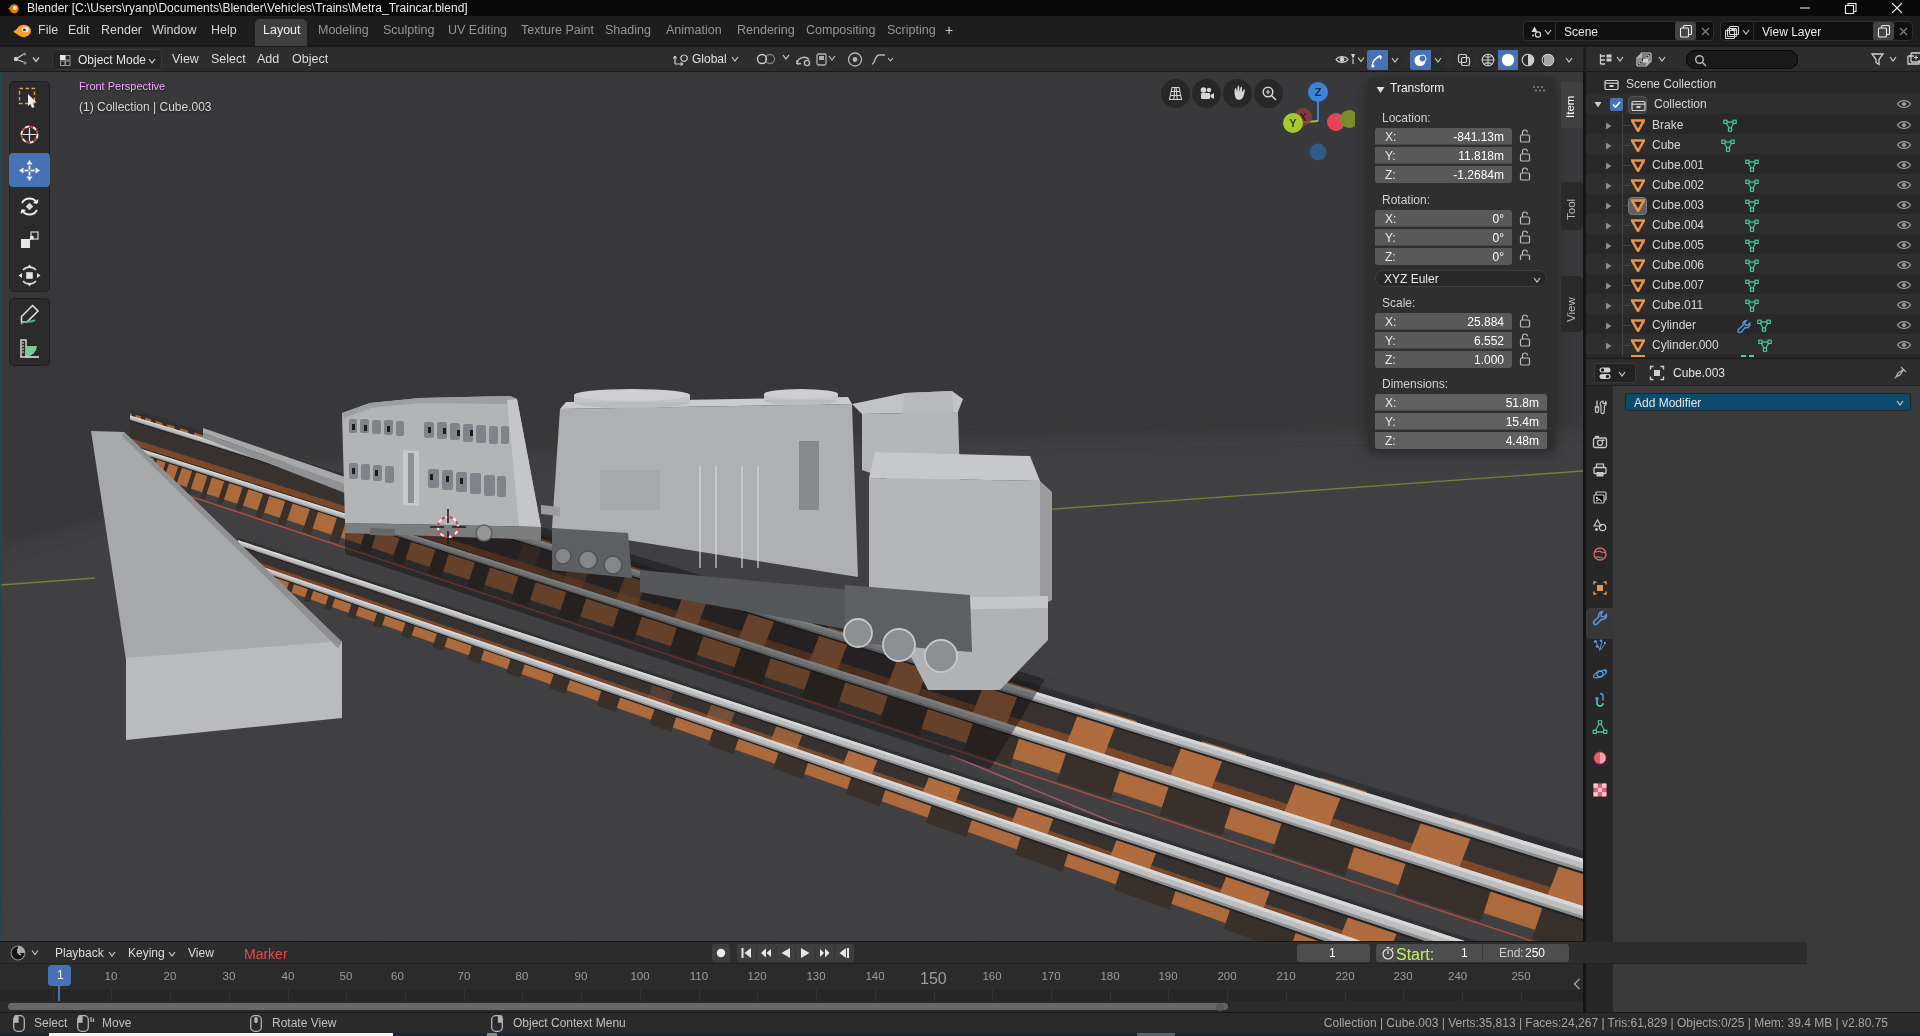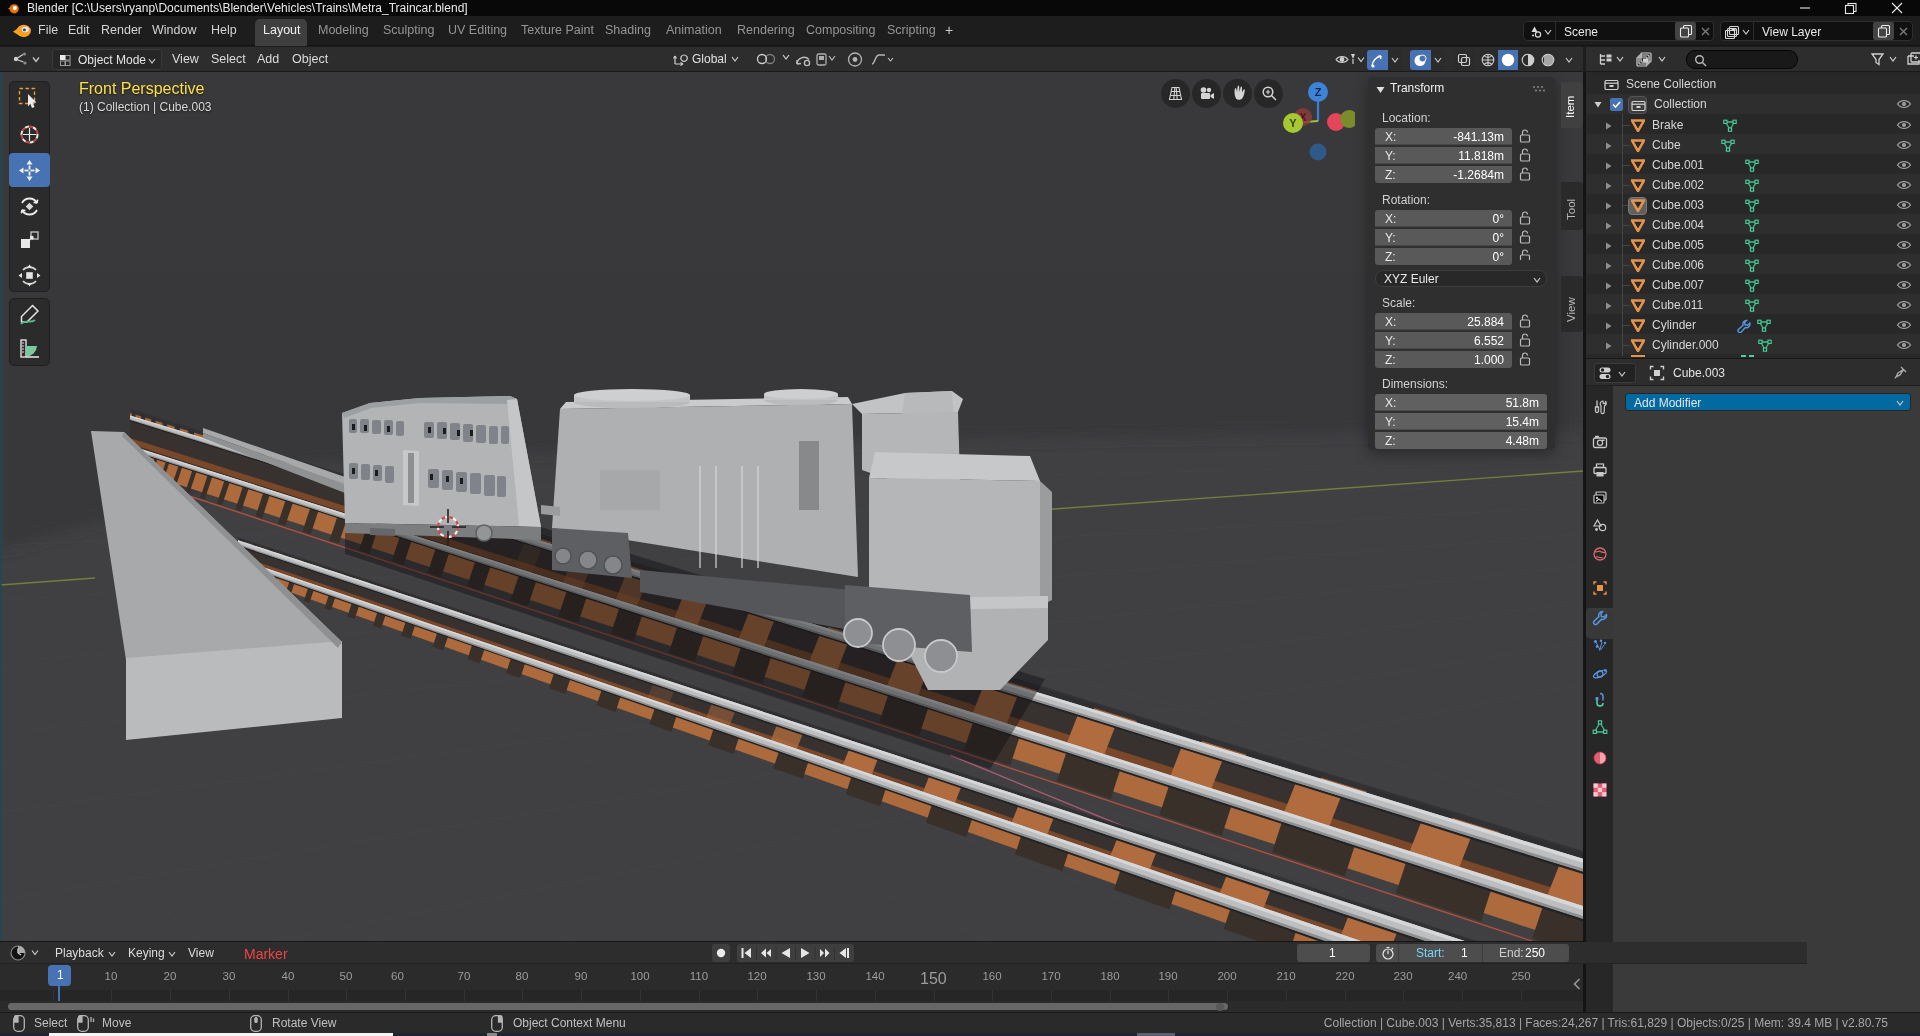--- a/index.html
+++ b/index.html
@@ -555,21 +555,21 @@
         <circle r="10" fill="none" stroke="#f0f0f0" stroke-width="2.2" stroke-dasharray="4 4" stroke-dashoffset="4"></circle>
         <line x1="0" y1="-18" x2="0" y2="-4" stroke="#222" stroke-width="1.6"></line>
         <line x1="0" y1="4" x2="0" y2="18" stroke="#222" stroke-width="1.6"></line>
         <line x1="-18" y1="0" x2="-4" y2="0" stroke="#222" stroke-width="1.6"></line>
         <line x1="4" y1="0" x2="18" y2="0" stroke="#222" stroke-width="1.6"></line>
       </g>
 <rect x="0" y="72" width="2" height="869" fill="#1d4a55" opacity="0.8"></rect>
 </g>
   </svg>
 
-<div class="txt" style="left:79px;top:80px;font-size:16px;color:#fde047;text-shadow:0 1px 2px rgba(0,0,0,.6)">Front Perspective</div>
+<div class="txt" style="left:79px;top:80px;font-size:11px;color:#f0abfc;text-shadow:0 1px 2px rgba(0,0,0,.6)">Front Perspective</div>
 <div class="txt" style="left:79px;top:100px;font-size:12px;color:#d8d8d8;text-shadow:0 1px 2px rgba(0,0,0,.6)">(1) Collection | Cube.003</div>
 
 <div class="abs" style="left:9px;top:81px;width:41px;height:287px">
   <div class="abs" style="left:0;top:0;width:41px;height:211px;background:#2b2b2b;border:1px solid #1f1f1f;border-radius:5px"></div>
   <div class="abs" style="left:0;top:217px;width:41px;height:68px;background:#2b2b2b;border:1px solid #1f1f1f;border-radius:5px"></div>
   <div class="abs" style="left:0;top:72px;width:41px;height:34px;background:#4772b3;border-radius:4px"></div>
   <svg class="abs" style="left:9px;top:6px" width="23" height="23" viewBox="0 0 23 23">
       <rect x="1.5" y="1.5" width="15" height="15" fill="none" stroke="#e0a03c" stroke-width="1.4" stroke-dasharray="3.5 2.5"></rect>
       <path d="M10 7 L18.5 15.5 L14.6 15.8 L16.6 20 L14 21 L12.3 16.7 L10 19.5 Z" fill="#ececec"></path>
     </svg>
@@ -1098,21 +1098,21 @@
     </svg>
   <div class="txt" style="left:87px;top:7px;font-size:12px;color:#e2e2e2">Cube.003</div>
   <svg class="abs" style="left:306px;top:6px" width="16" height="16" viewBox="0 0 16 16" fill="none" stroke="#a8a8a8" stroke-width="1.4">
       <path d="M9 2 L14 7 M11.5 4.5 L6 8 L4 12 L8 10 L11.5 4.5 M6 10 L3 13"></path>
     </svg>
 </div>
 
 <div class="abs" style="left:1586px;top:386px;width:334px;height:626px;background:#3a3a3a">
   <div class="abs" style="left:0;top:0;width:27px;height:626px;background:#272727"></div>
   <div class="abs" style="left:0;top:222px;width:27px;height:30px;background:#3a3a3a;border-radius:4px 0 0 4px"></div>
-  <div class="abs" style="left:39px;top:7px;width:286px;height:18px;background:#0369a1;border:1px solid #252525;border-radius:3px">
+  <div class="abs" style="left:39px;top:7px;width:286px;height:18px;background:#0c4a6e;border:1px solid #252525;border-radius:3px">
     <div class="txt" style="left:8px;top:1.5px;font-size:12px;color:#e6e6e6">Add Modifier</div>
     <svg class="abs" style="right:6px;top:6px" width="8" height="6" viewBox="0 0 8 6">
         <path d="M1 1 L4 5 L7 1" stroke="#c8c8c8" stroke-width="1.2" fill="none"></path>
       </svg>
   </div>
 <div class="abs" style="left:2px;top:226px;width:25px;height:27px;background:#383838;border-radius:4px 0 0 4px"></div>
 <svg class="abs" style="left:6px;top:13px" width="16" height="16" viewBox="0 0 16 16">
       <path d="M5 1.5 L5 8 M3.5 8 L6.5 8 L6.5 12 A1.5 1.5 0 0 1 3.5 12 Z" stroke="#c8c8c8" fill="none" stroke-width="1.3"></path>
       <path d="M11 2 a2.8 2.8 0 0 0 -2 4.8 L9 13 a1.6 1.6 0 0 0 3.2 0 L12.5 6.8 A2.8 2.8 0 0 0 13.8 2.6 L12.8 4.6 L11.2 4.4 Z" fill="none" stroke="#c8c8c8" stroke-width="1.2"></path>
     </svg>
@@ -1231,21 +1231,21 @@
     </svg>
     <div class="abs" style="left:1297px;top:2px;width:73px;height:18px;background:#4d4d4d;border-radius:3px">
         <span class="txt" style="left:32px;top:2px;font-size:12px;color:#fff">1</span>
       </div>
     <div class="abs" style="left:1376px;top:2px;width:193px;height:18px;background:#4d4d4d;border-radius:3px">
       <svg class="abs" style="left:5px;top:2px" width="14" height="14" viewBox="0 0 14 14" fill="none" stroke="#e6e6e6" stroke-width="1.2">
           <circle cx="7" cy="8" r="5"></circle>
           <path d="M7 8 L7 4.5 M5.5 1.5 L8.5 1.5 M10.5 3.5 L12 2"></path>
         </svg>
       <div class="abs" style="left:22px;top:0;width:1px;height:18px;background:#3c3c3c"></div>
-      <span class="txt" style="left:40px;top:2px;font-size:12px;color:#7dd3fc">Start:</span>
+      <span class="txt" style="left:20px;top:2px;font-size:16px;color:#bef264">Start:</span>
         <span class="txt" style="left:85px;top:2px;font-size:12px;color:#fff">1</span>
       <div class="abs" style="left:106px;top:0;width:1px;height:18px;background:#3c3c3c"></div>
       <span class="txt" style="left:123px;top:2px;font-size:12px;color:#cfcfcf">End:</span>
         <span class="txt" style="left:149px;top:2px;font-size:12px;color:#fff">250</span>
     </div>
   </div>
 
   <div class="abs" style="left:0;top:23px;width:1583px;height:26px;background:#2b2b2b">
 <div class="txt" style="left:97px;top:6px;width:28px;text-align:center;font-size:11.5px;color:#9c9c9c">10</div>
 <div class="txt" style="left:156px;top:6px;width:28px;text-align:center;font-size:11.5px;color:#9c9c9c">20</div>

